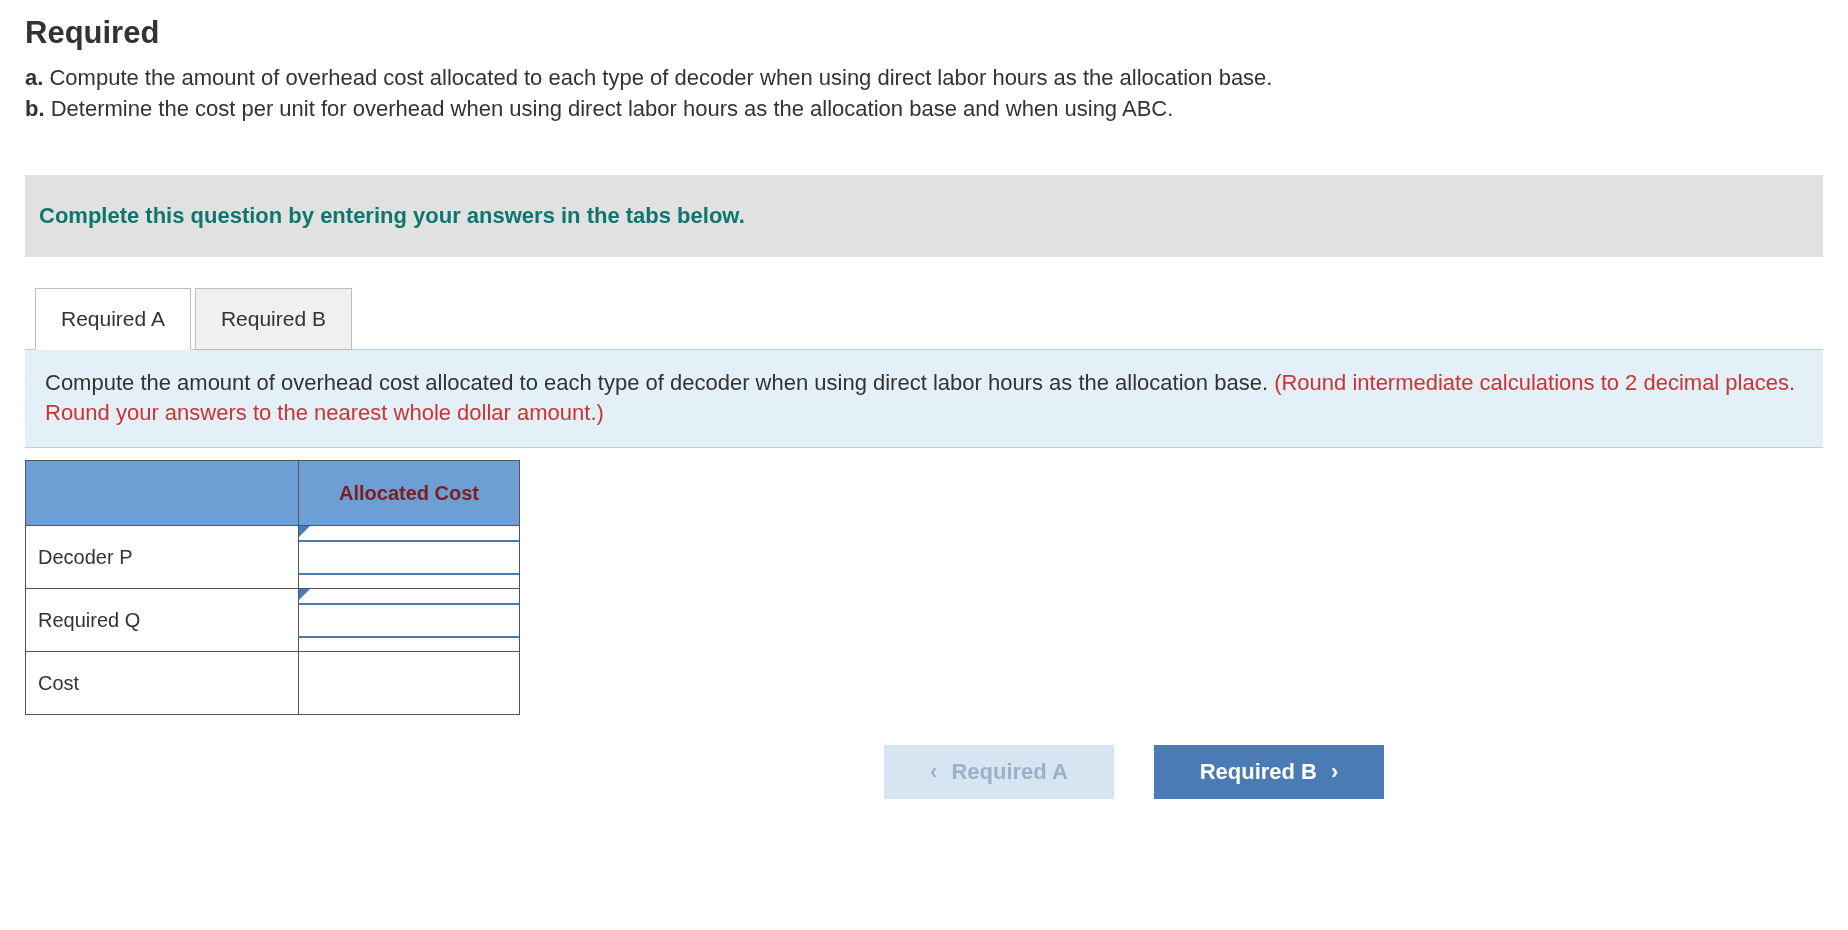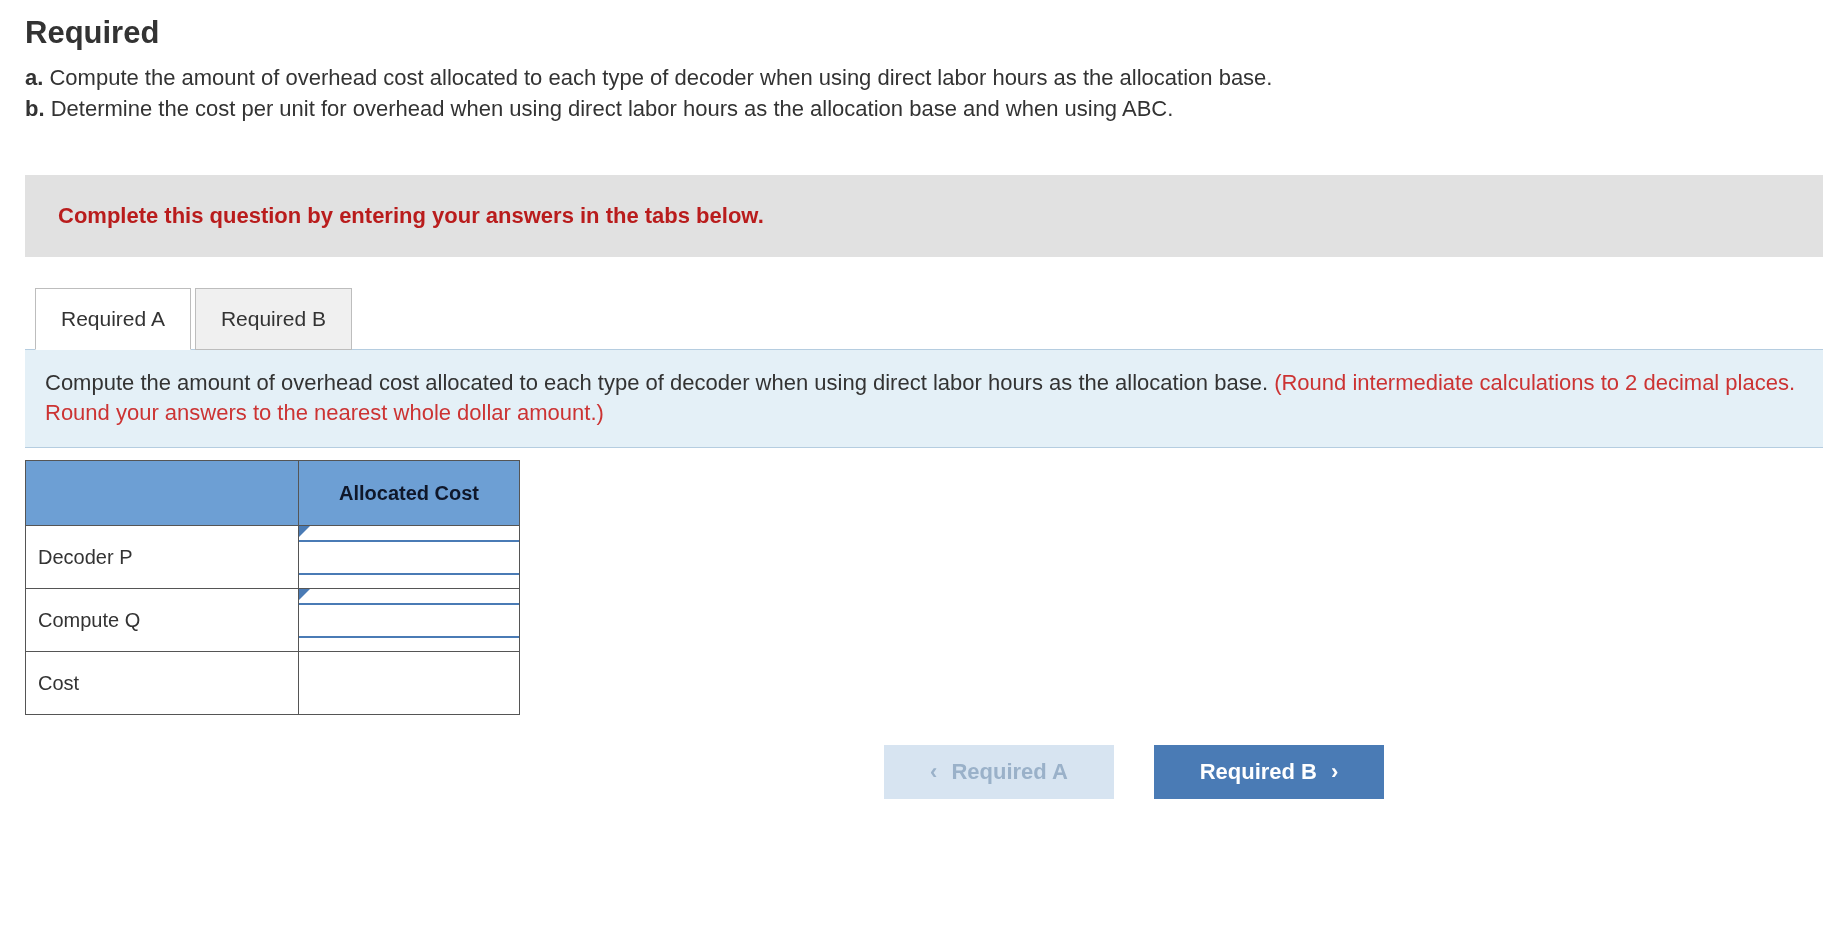--- a/index.html
+++ b/index.html
@@ -17,25 +17,25 @@
   }
   .question-list {
     margin-bottom: 50px;
     line-height: 1.4;
   }
   .question-list b {
     font-weight: bold;
   }
   .instruction-bar {
     background: #e1e1e1;
-    padding: 28px 33px;
+    padding: 28px 14px;
     font-family: Verdana, Geneva, sans-serif;
     font-size: 22px;
     font-weight: bold;
-    color: #b91c1c;
+    color: #0f766e;
     margin-bottom: 30px;
   }
   .tabs {
     display: flex;
     margin-left: 10px;
   }
   .tab {
     border: 1px solid #bdbdbd;
     padding: 18px 25px;
     font-size: 21px;
@@ -71,21 +71,21 @@
     font-size: 20px;
     font-family: Arial, sans-serif;
   }
   .answer-table .hdr-blank {
     background: #6d9fd4;
     width: 270px;
     height: 60px;
   }
   .answer-table .hdr {
     background: #6d9fd4;
-    color: #0f172a;
+    color: #7f1d1d;
     font-weight: bold;
     text-align: center;
     width: 200px;
     padding: 20px 10px;
     line-height: 1.2;
   }
   .answer-table td.label {
     padding: 15px 12px;
     text-align: left;
     height: 32px;
@@ -183,21 +183,21 @@
   <tbody>
       <tr>
     <th class="hdr-blank"></th>
     <th class="hdr">Allocated Cost</th>
   </tr>
   <tr>
     <td class="label">Decoder P</td>
     <td class="input-cell"><input type="text" style=""></td>
   </tr>
   <tr>
-    <td class="label">Compute Q</td>
+    <td class="label">Required Q</td>
     <td class="input-cell"><input type="text" style=""></td>
   </tr>
   <tr>
     <td class="label">Cost</td>
     <td class="plain-cell"></td>
   </tr>
 </tbody>
   </table>
 
 <div class="nav-buttons">

